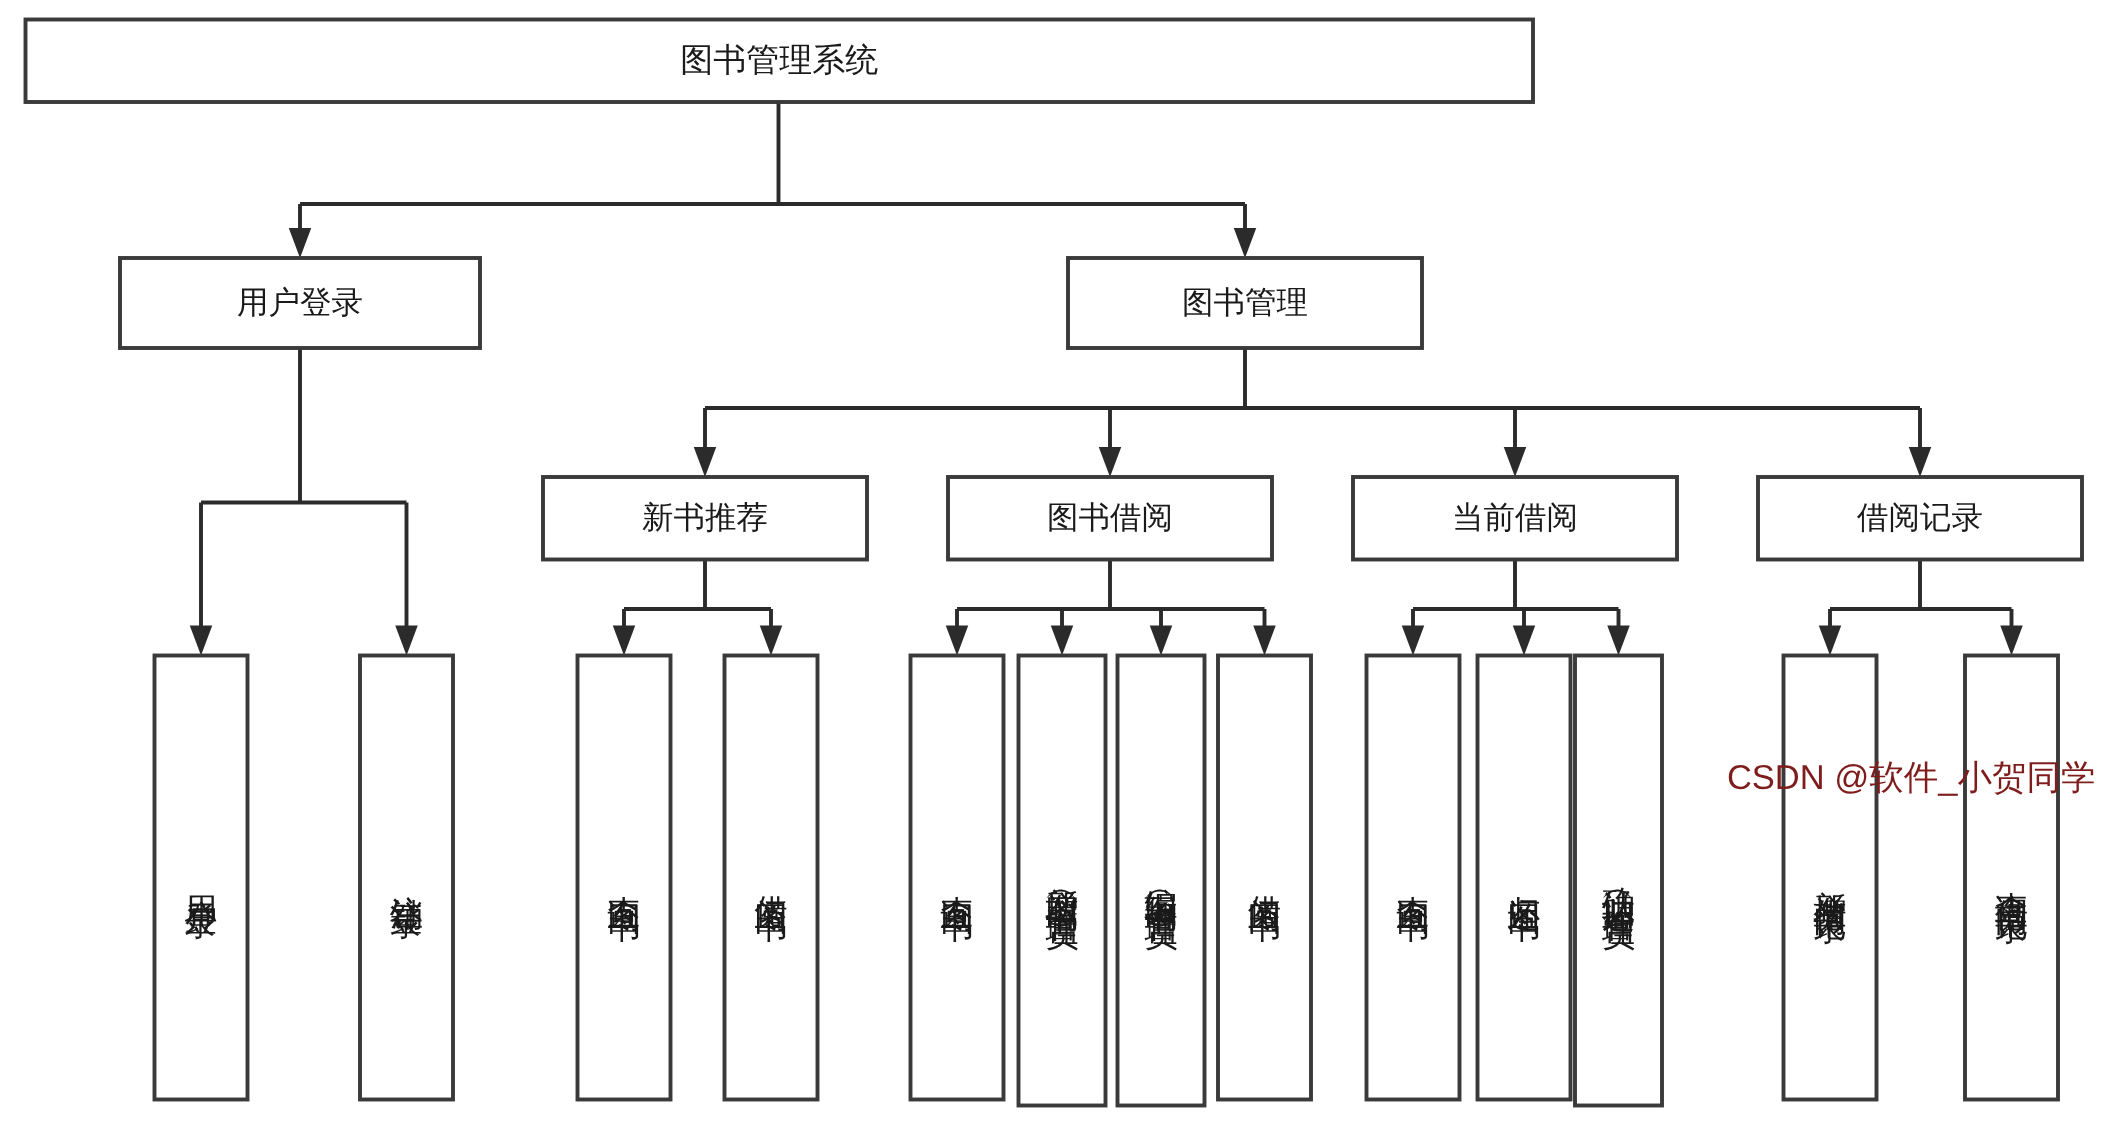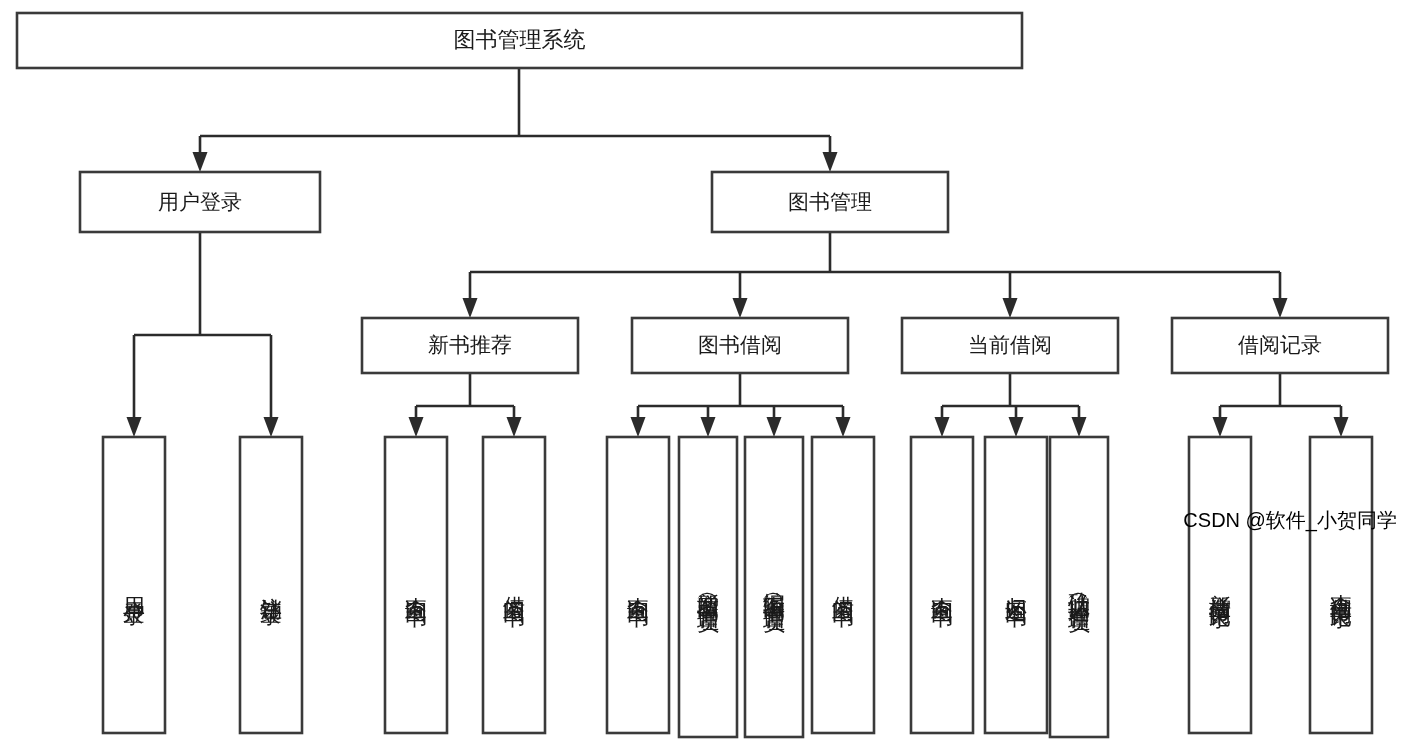--- a/index.html
+++ b/index.html
@@ -78,22 +78,22 @@
     align-items: center;
     justify-content: center;
     pointer-events: none;
     user-select: none;
   }
   .watermark {
     position: absolute;
     right: 8px;
     bottom: 6px;
     font-family: "Liberation Sans", "DejaVu Sans", sans-serif;
-    font-size: 20px;
-    color: #000000;
+    font-size: 23px;
+    color: #7f1d1d;
     white-space: nowrap;
     user-select: none;
   }
 </style>
 </head>
 <body>
 
 <div id="diagram-root">
 
   <svg class="diagram-canvas" viewBox="0 0 1405 747" xmlns="http://www.w3.org/2000/svg">

